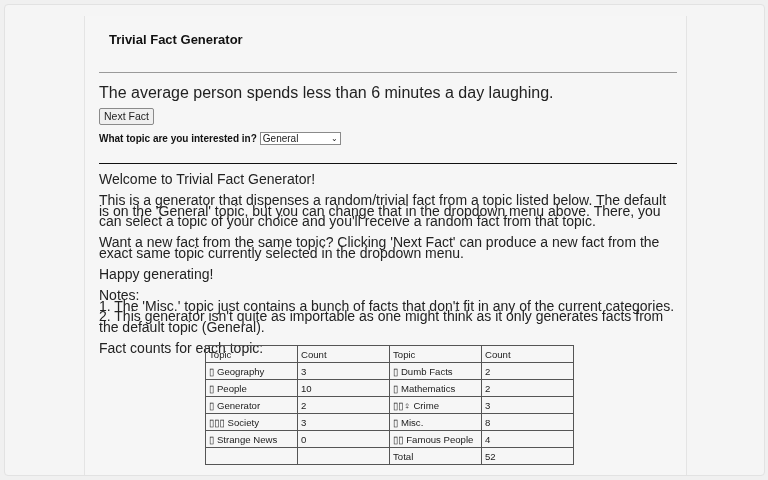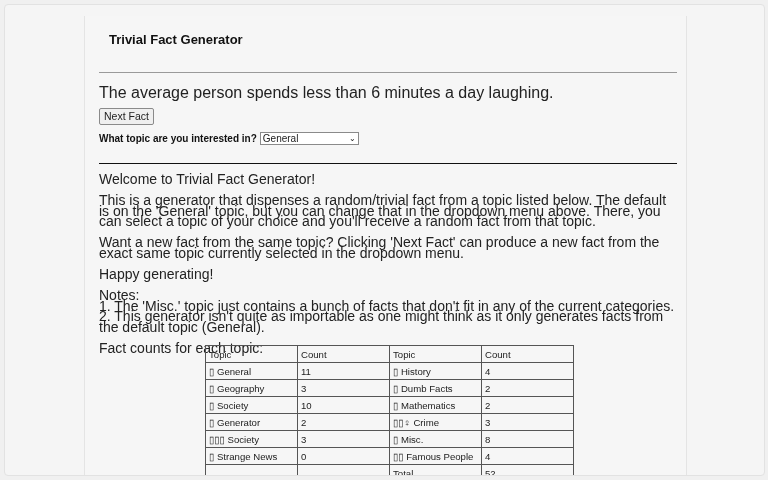--- a/index.html
+++ b/index.html
@@ -26,21 +26,21 @@
   .hr1 { position: absolute; left: 14px; top: 56px; width: 578px; height: 0; border-top: 1px solid #9a9a9a; }
   .fact { position: absolute; left: 14px; top: 68px; font-size: 16px; color: #222; }
   .next-btn {
     position: absolute; left: 14px; top: 92px; height: 17px; padding: 0 4px;
     font-family: "Liberation Sans", sans-serif; font-size: 10.5px; color: #222;
     background: #efefef; border: 1px solid #8a8a8a; border-radius: 2px; line-height: 13px;
   }
   .topic-row { position: absolute; left: 14px; top: 116px; font-size: 10px; color: #111; display: flex; align-items: center; }
   .topic-label { font-weight: bold; margin-right: 3px; }
   .topic-select {
-    width: 99px; height: 13px; font-size: 10px; font-family: "Liberation Sans", sans-serif;
+    width: 81px; height: 13px; font-size: 10px; font-family: "Liberation Sans", sans-serif;
     border: 1px solid #8a8a8a; background: #fff; color: #222; padding: 0 2px; line-height: 11px;
     display: flex; justify-content: space-between; align-items: flex-end; box-sizing: border-box;
   }
   .topic-select .chev { font-size: 8px; }
   .hr2 { position: absolute; left: 14px; top: 147px; width: 578px; height: 0; border-top: 1px solid #111; }
   .about { position: absolute; left: 14px; top: 158px; width: 580px; font-size: 14px; color: #222; line-height: 10.6px; }
   .about p { margin: 0 0 10.5px 0; }
   .counts {
     position: absolute; left: 120px; top: 329px; border-collapse: collapse;
     font-size: 9.6px; color: #222;
@@ -84,33 +84,27 @@
 
     <table class="counts">
       <tbody>
           <tr>
         <td>Topic</td>
         <td>Count</td>
         <td>Topic</td>
         <td>Count</td>
       </tr>
       <tr class="light">
-        <td>▯ General</td>
-        <td>11</td>
-        <td>▯ History</td>
-        <td>4</td>
-      </tr>
-      <tr class="light">
         <td>▯ Geography</td>
         <td>3</td>
         <td>▯ Dumb Facts</td>
         <td>2</td>
       </tr>
       <tr>
-        <td>▯ Society</td>
+        <td>▯ People</td>
         <td>10</td>
         <td>▯ Mathematics</td>
         <td>2</td>
       </tr>
       <tr class="light">
         <td>▯ Generator</td>
         <td>2</td>
         <td>▯▯♀ Crime</td>
         <td>3</td>
       </tr>

